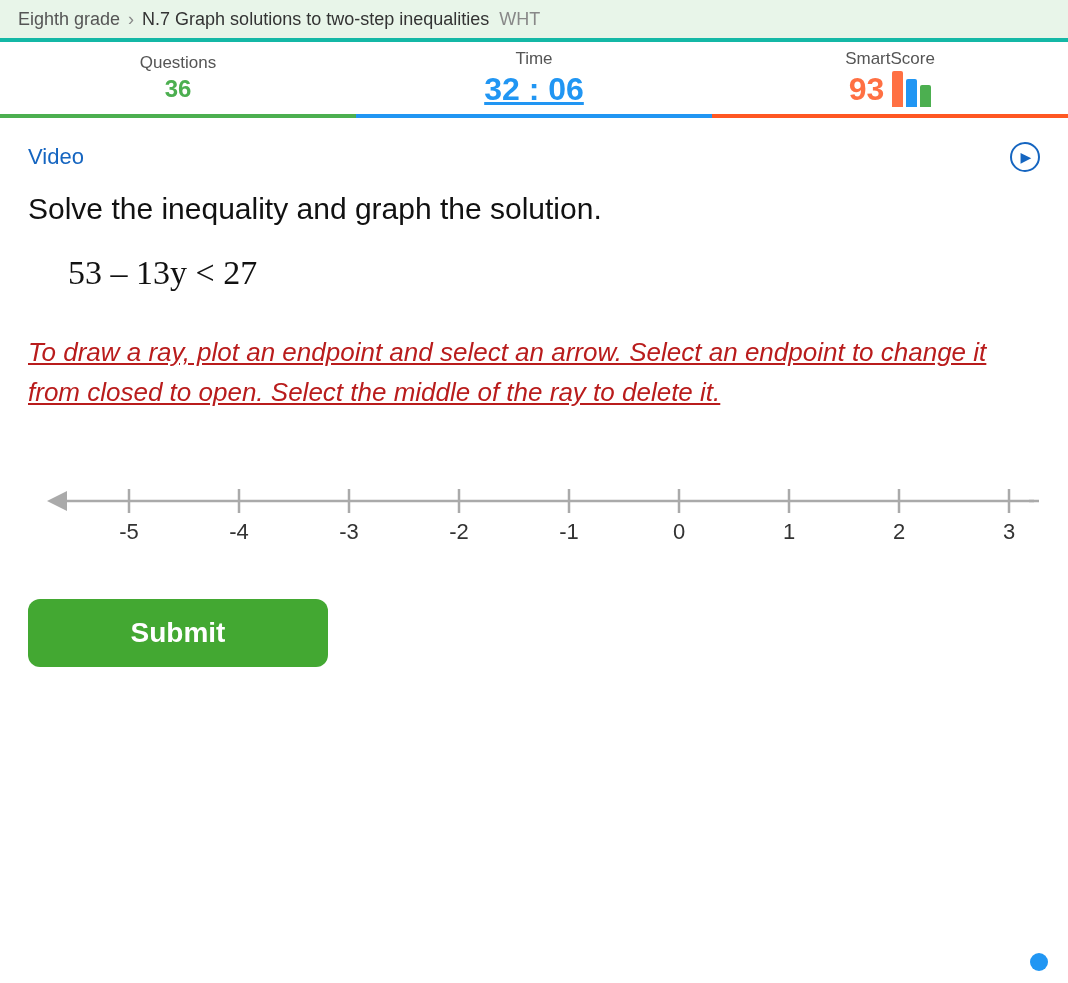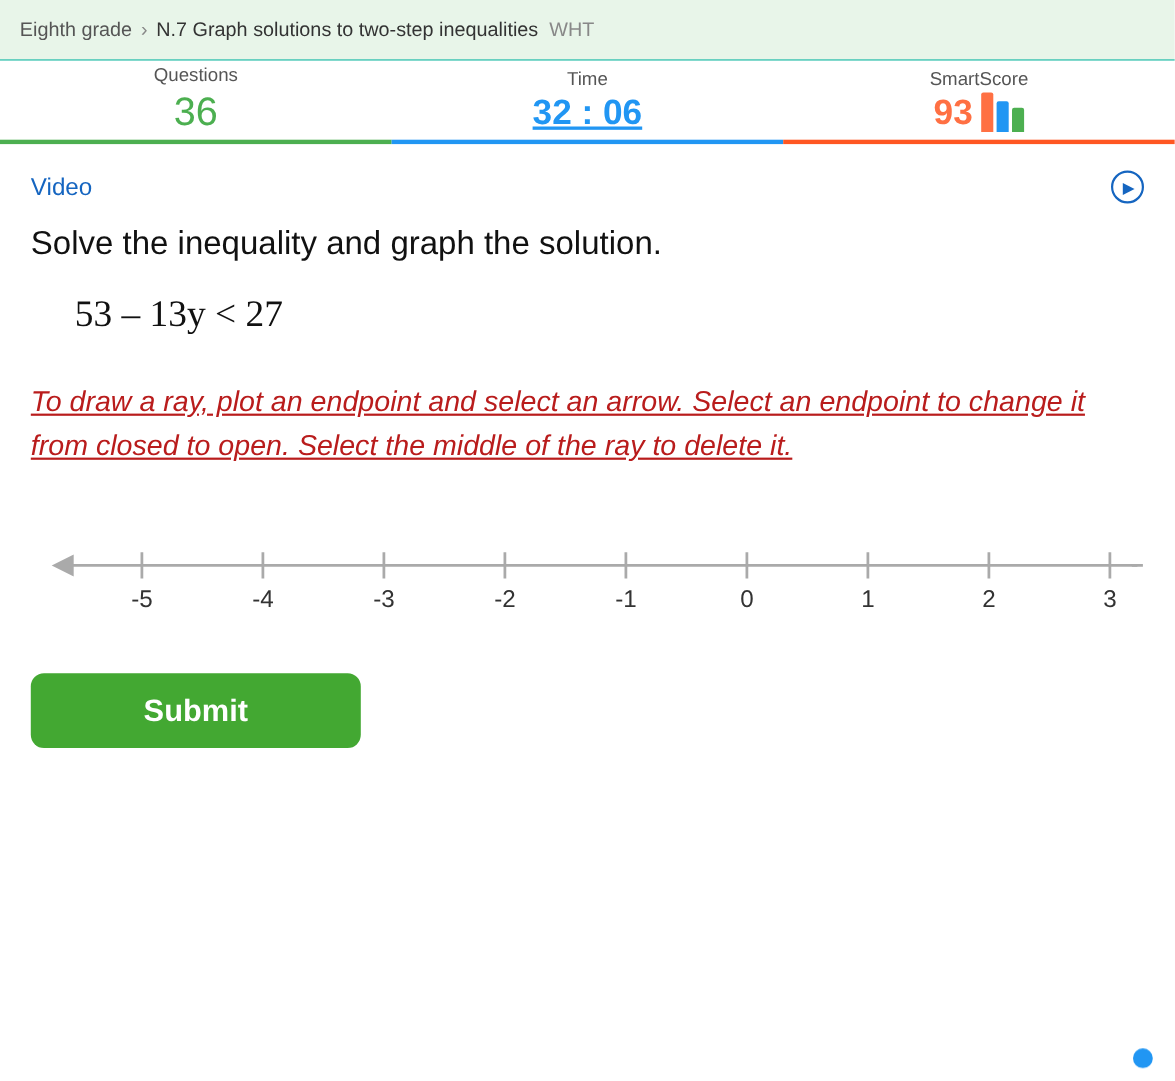--- a/index.html
+++ b/index.html
@@ -9,22 +9,22 @@
       width: 1068px;
       min-height: 983px;
     }
 
     
     .header {
       background: #e8f5e9;
       display: flex;
       align-items: center;
       padding: 0 18px;
-      height: 55px;
-      border-bottom: 1px solid #14b8a6;
+      height: 42px;
+      border-bottom: 4px solid #14b8a6;
     }
     .breadcrumb-grade {
       color: #555;
       font-size: 18px;
     }
     .breadcrumb-chevron {
       color: #888;
       font-size: 18px;
       margin: 0 8px;
     }
@@ -62,22 +62,22 @@
     .stat-box:nth-child(3) {
       border-bottom: 4px solid #ff5722;
     }
     .stat-label {
       color: #555;
       font-size: 17px;
       margin-bottom: 2px;
     }
     .stat-value-questions {
       color: #4caf50;
-      font-size: 36px;
-      font-weight: 400;
+      font-size: 24px;
+      font-weight: 700;
     }
     .stat-value-time {
       color: #2196f3;
       font-size: 32px;
       font-weight: 600;
       text-decoration: underline;
     }
     .stat-value-score {
       display: flex;
       gap: 8px;

